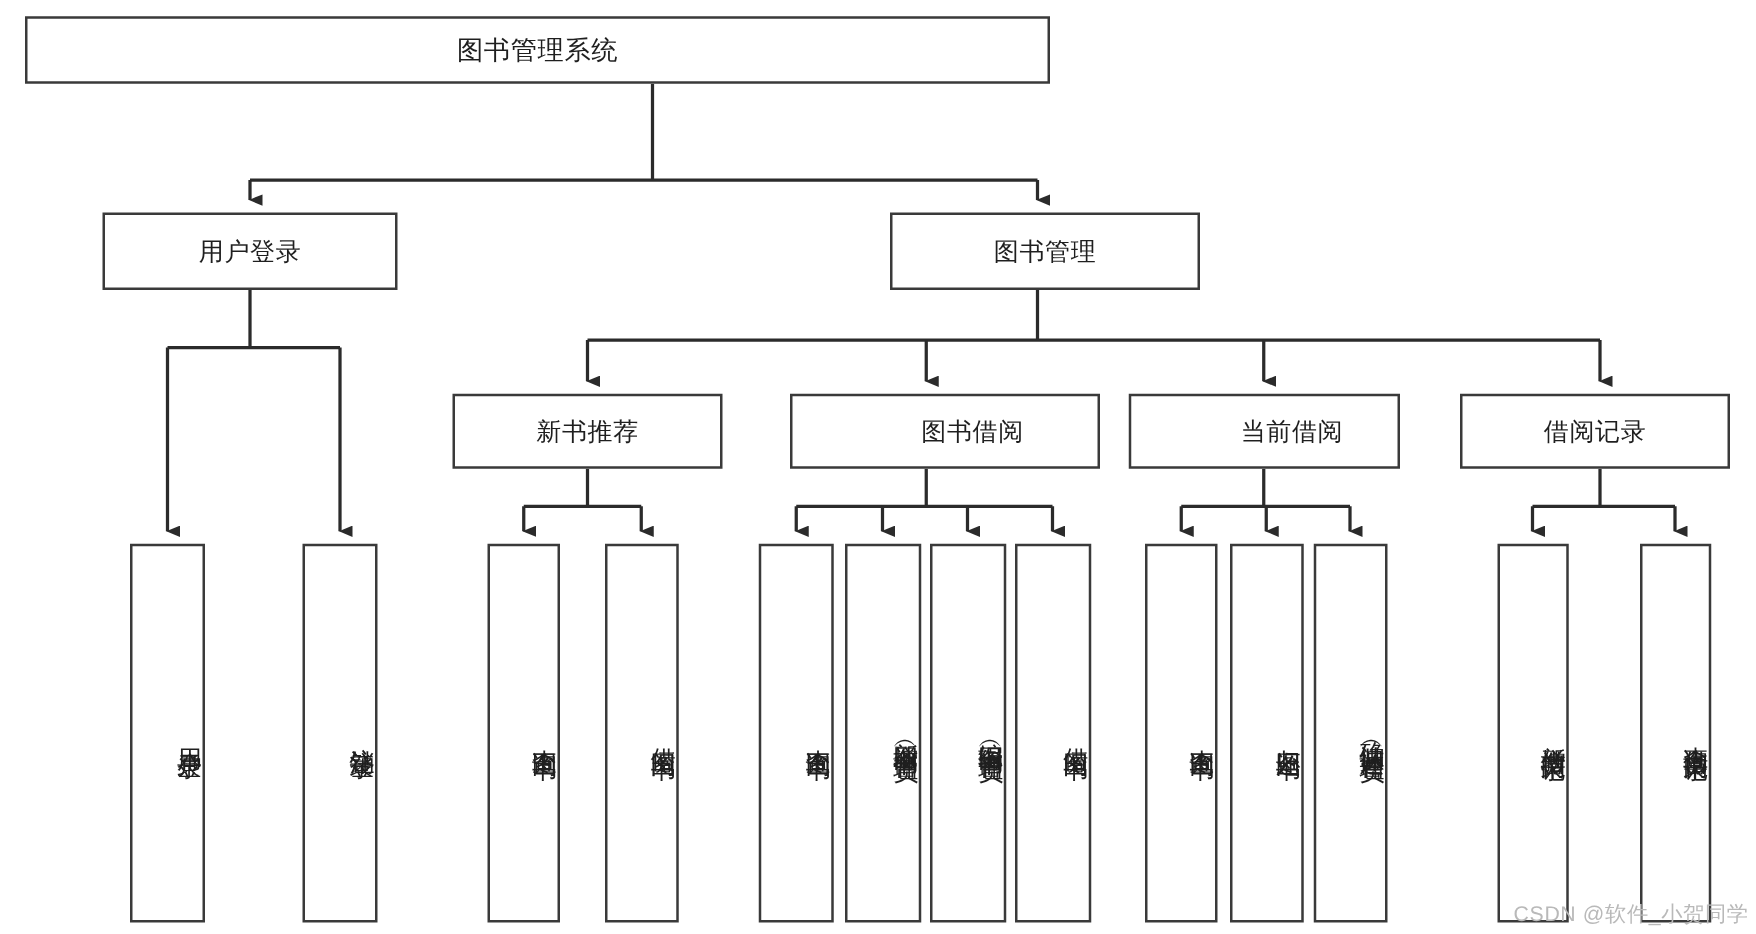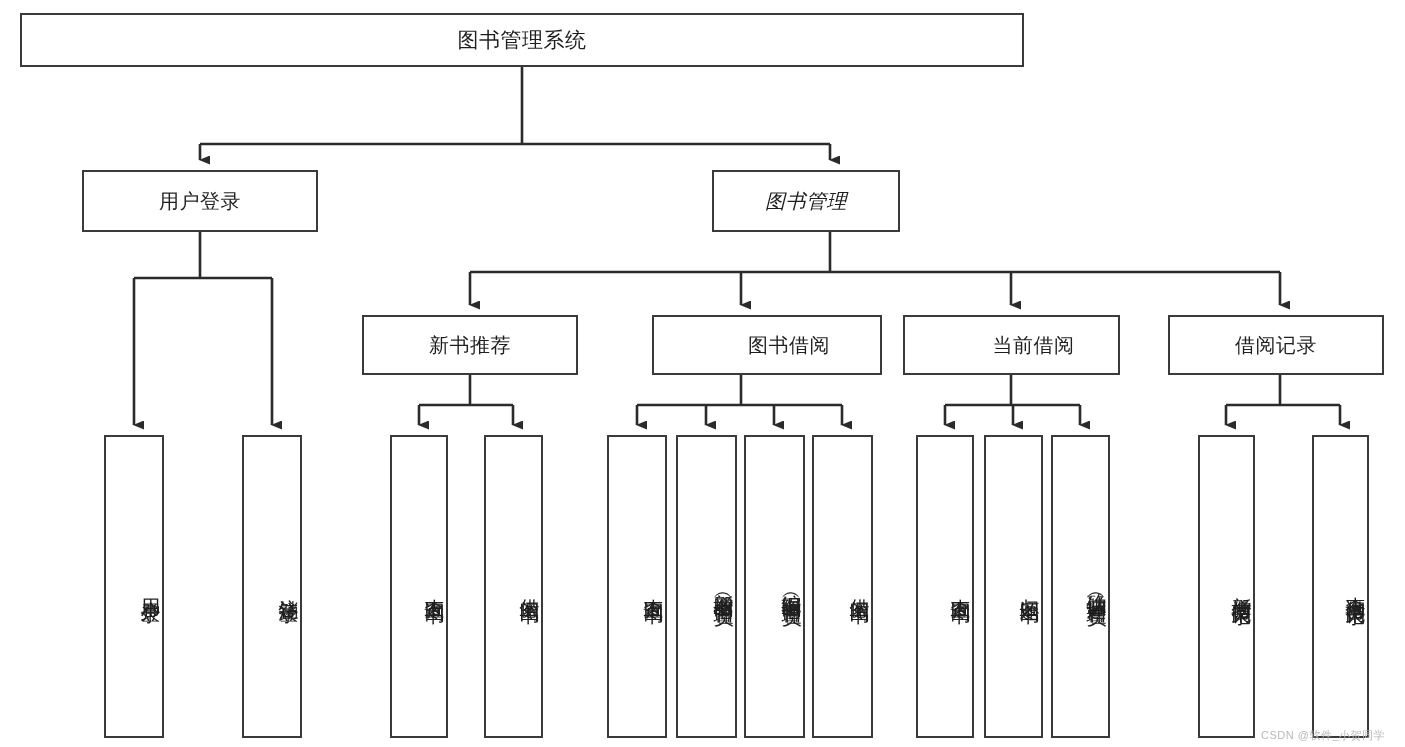--- a/index.html
+++ b/index.html
@@ -62,23 +62,23 @@
   }
   .node.leaf .vtext{
     writing-mode:vertical-rl;
     text-orientation:upright;
     display:block;
     white-space:nowrap;
   }
   
   #watermark{
     position:absolute;
-    right:20px;
+    right:6px;
     bottom:4px;
-    font-size:11px;
+    font-size:17px;
     color:#b9b9b9;
     letter-spacing:.5px;
     z-index:3;
     white-space:nowrap;
     font-family:"Liberation Sans","DejaVu Sans",sans-serif;
   }
 </style>
 </head>
 <body>
 
@@ -127,35 +127,35 @@
       <path d="M1013,405 L1013,425" marker-end="url(#arrow)"></path>
       <path d="M1080,405 L1080,425" marker-end="url(#arrow)"></path>
 
       <path d="M1280,375 L1280,405"></path>
       <path d="M1226,405 L1340,405"></path>
       <path d="M1226,405 L1226,425" marker-end="url(#arrow)"></path>
       <path d="M1340,405 L1340,425" marker-end="url(#arrow)"></path>
     </g>
   </svg>
 
-  <div class="node root" style="left:20px;top:13px;width:1004px;height:54px;align-items:center;">
+  <div class="node root" style="left:20px;top:13px;width:820px;height:54px;align-items:center;">
     <span>图书管理系统</span>
   </div>
 
   <div class="node lvl2" style="left:82px;top:170px;width:236px;height:62px;">
     <span>用户登录</span>
   </div>
-  <div class="node lvl2" style="left:712px;top:170px;width:188px;height:62px;font-style:italic;">
+  <div class="node lvl2" style="left:712px;top:170px;width:248px;height:62px;">
     <span>图书管理</span>
   </div>
 
   <div class="node lvl3" style="left:362px;top:315px;width:216px;height:60px;">
     <span>新书推荐</span>
   </div>
-  <div class="node lvl3" style="left:652px;top:315px;width:230px;height:60px;padding-left:44px;">
+  <div class="node lvl3" style="left:632px;top:315px;width:248px;height:60px;padding-left:44px;">
     <span>图书借阅</span>
   </div>
   <div class="node lvl3" style="left:903px;top:315px;width:217px;height:60px;padding-left:44px;">
     <span>当前借阅</span>
   </div>
   <div class="node lvl3" style="left:1168px;top:315px;width:216px;height:60px;">
     <span>借阅记录</span>
   </div>
 
   <div class="node leaf" style="left:104px;top:435px;width:60px;height:303px;">

